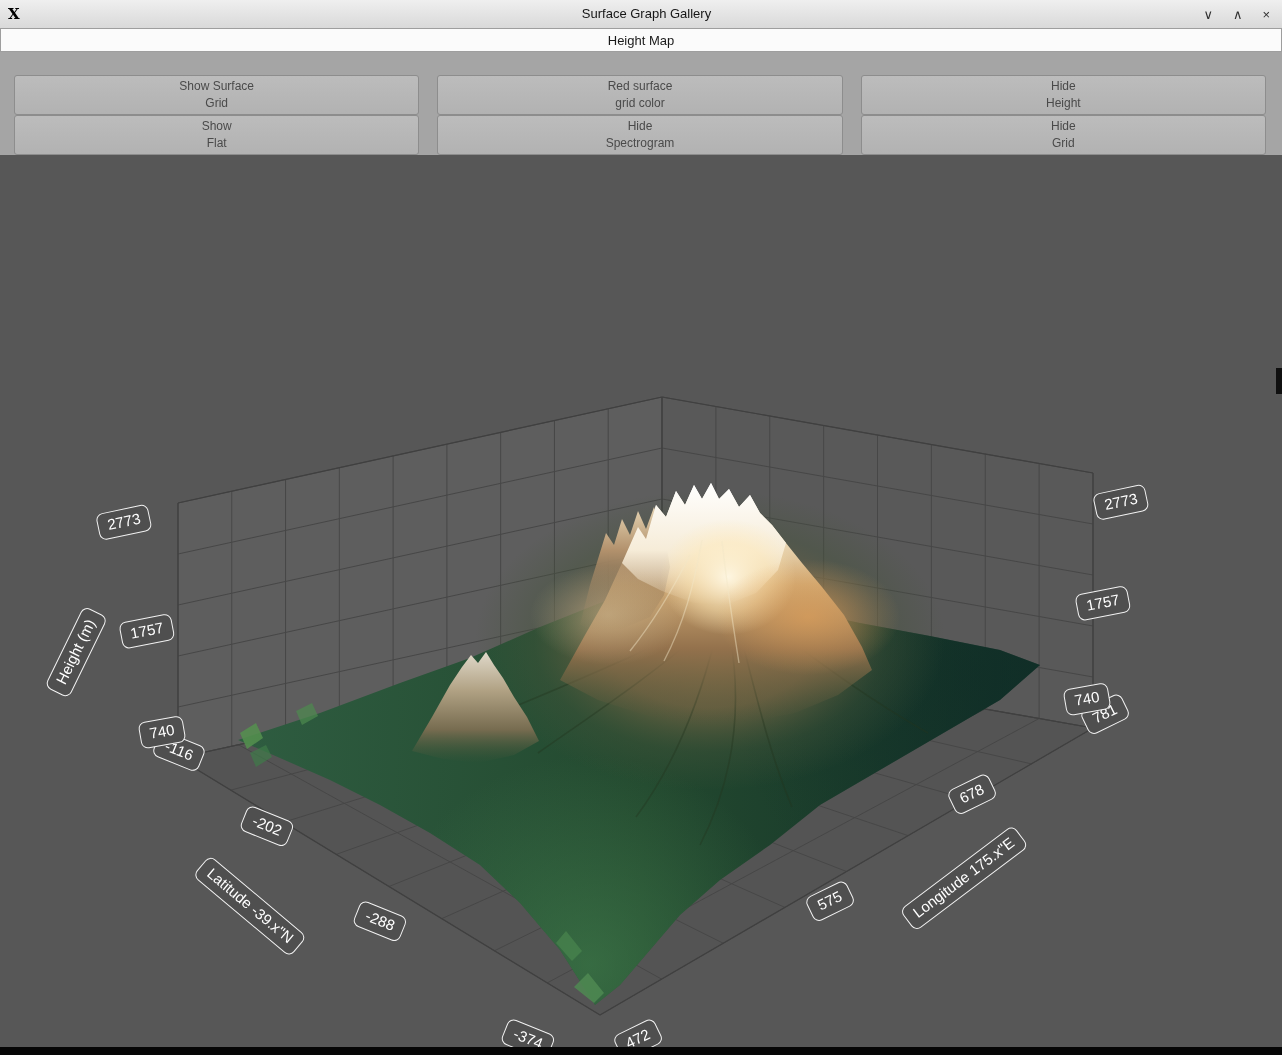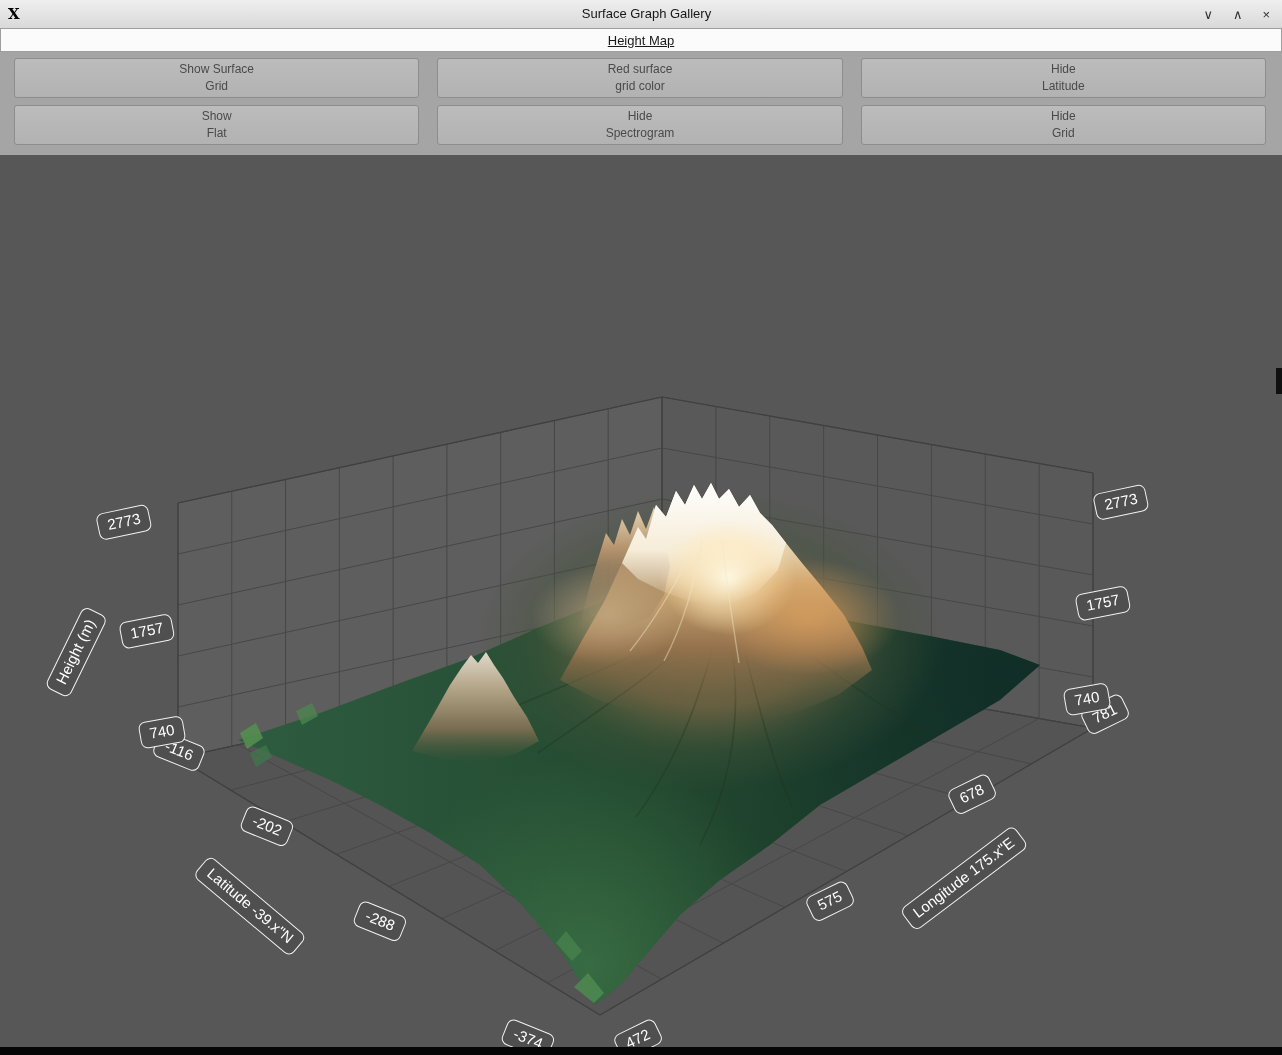--- a/index.html
+++ b/index.html
@@ -29,29 +29,29 @@
   .win-controls span{cursor:default;line-height:1;}
   
   .tabbar{
     position:absolute;top:28px;left:0;right:0;height:24px;display:flex;background:#bdbdbd;
   }
   .tab{
     flex:1;display:flex;align-items:center;justify-content:center;
     font-size:13px;color:#1a1a1a;background:#d8d8d8;
     border:1px solid #9e9e9e;margin-left:-1px;box-sizing:border-box;
   }
-  .tab:first-child{margin-left:0;text-decoration:underline;}
+  .tab:first-child{margin-left:0;}
   .tab.active{background:#fbfbfb;}
   
   .panel{
     position:absolute;top:52px;left:0;right:0;bottom:0;background:#a5a5a5;
   }
   .btn-rows{
-    position:absolute;top:6px;left:14px;right:16px;
-    display:flex;flex-direction:column;gap:7px;
+    position:absolute;top:23px;left:14px;right:16px;
+    display:flex;flex-direction:column;
   }
   .btn-row{display:flex;gap:18px;}
   .btn{
     flex:1;height:40px;background:linear-gradient(#bcbcbc,#b2b2b2);
     border:1px solid #8d8d8d;border-radius:3px;
     display:flex;flex-direction:column;align-items:center;justify-content:center;
     font-size:12px;color:#4a4a4a;line-height:1.45;cursor:default;box-sizing:border-box;
   }
   
   .scene{
@@ -96,21 +96,21 @@
       <div class="btn">
         <span>Show Surface</span>
         <span>Grid</span>
       </div>
       <div class="btn">
         <span>Red surface</span>
         <span>grid color</span>
       </div>
       <div class="btn">
         <span>Hide</span>
-        <span>Latitude</span>
+        <span>Height</span>
       </div>
     </div>
     <div class="btn-row">
       <div class="btn">
         <span>Show</span>
         <span>Flat</span>
       </div>
       <div class="btn">
         <span>Hide</span>
         <span>Spectrogram</span>

